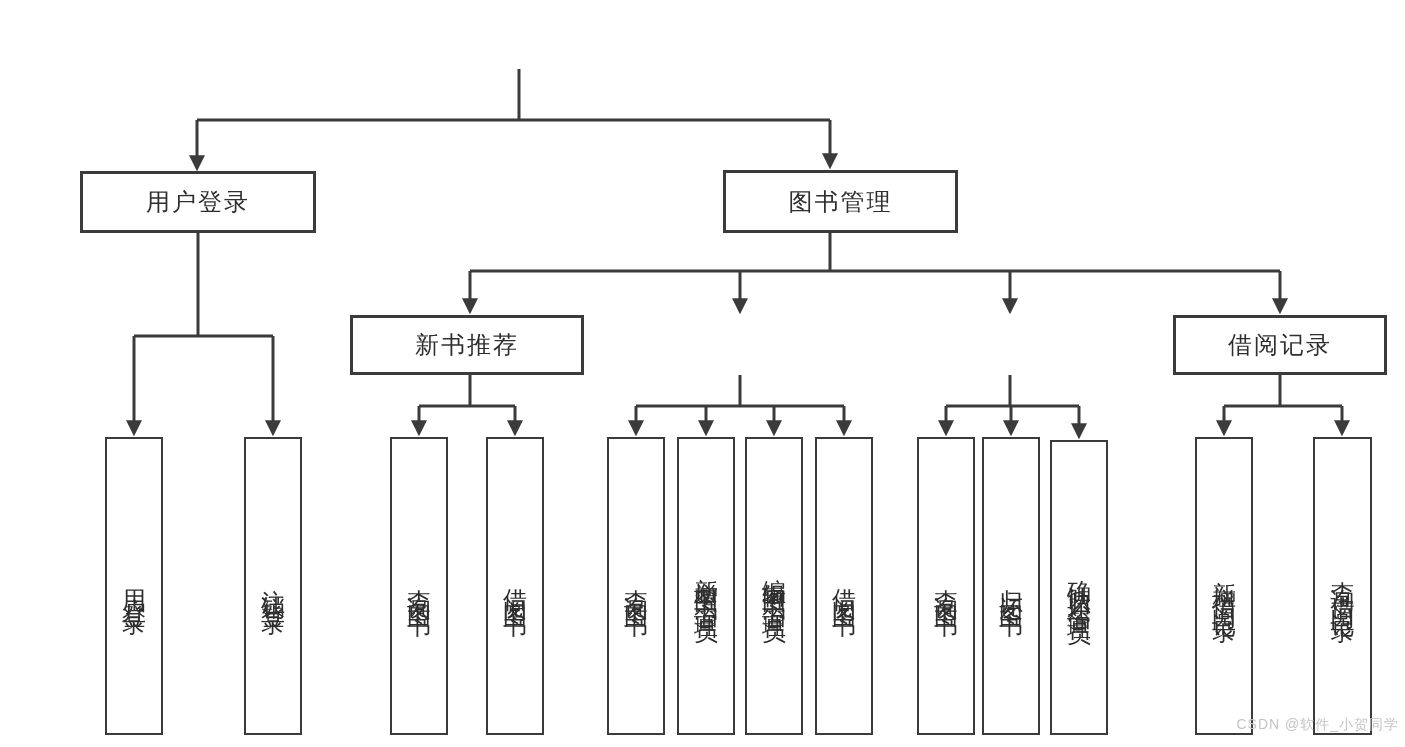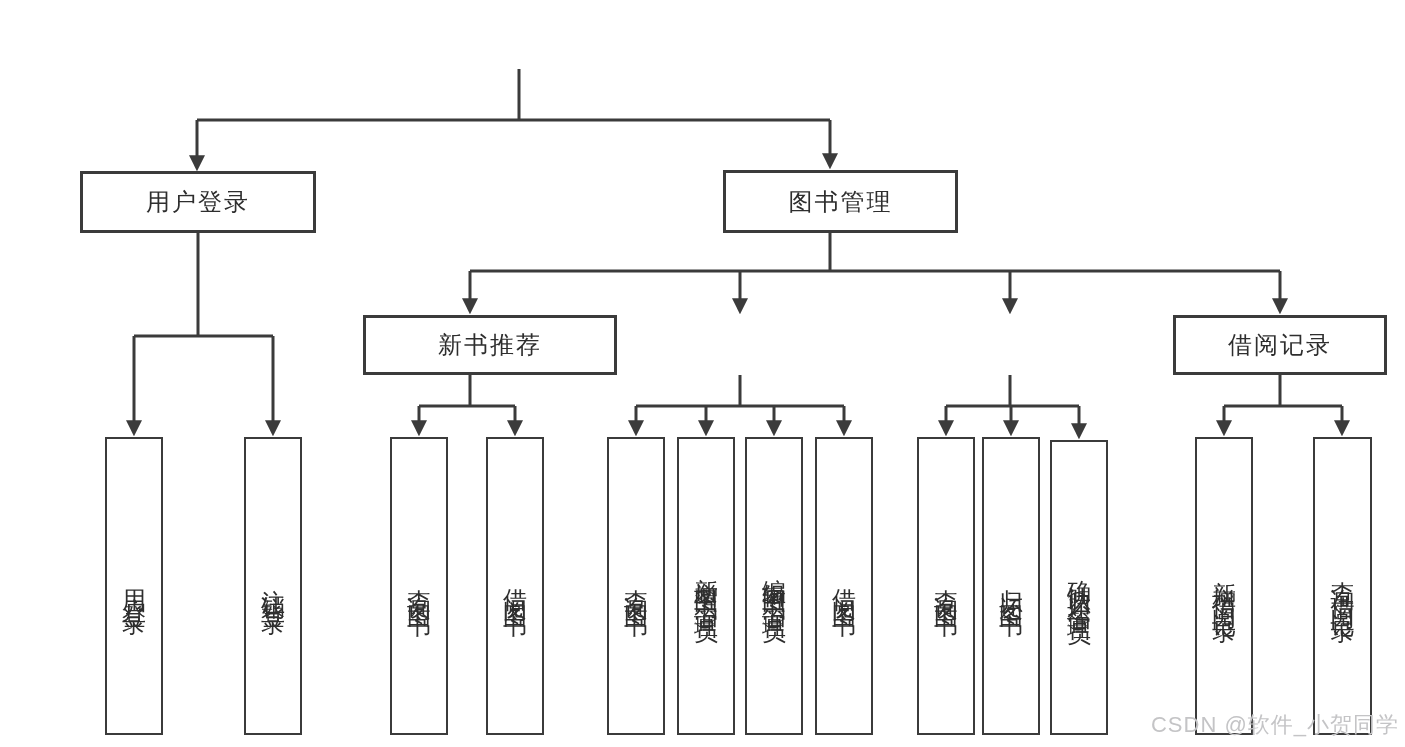--- a/index.html
+++ b/index.html
@@ -39,22 +39,22 @@
   .leaf {
     border-width: 2.5px;
     writing-mode: vertical-rl;
     letter-spacing: 8px;
     white-space: normal;
   }
   .leaf.tight { letter-spacing: 6px; }
   .watermark {
     position: absolute;
     right: 6px;
-    bottom: 7px;
-    font-size: 22px;
+    bottom: 13px;
+    font-size: 14px;
     color: #c4c4c6;
     letter-spacing: 1px;
     z-index: 3;
   }
 </style>
 </head>
 <body>
 
 <div class="stage">
 
@@ -98,21 +98,21 @@
     <line class="wire" x1="1079" y1="406" x2="1079" y2="424" marker-end="url(#arrowhead)"></line>
 
     <line class="wire" x1="1224" y1="406" x2="1224" y2="421" marker-end="url(#arrowhead)"></line>
     <line class="wire" x1="1342" y1="406" x2="1342" y2="421" marker-end="url(#arrowhead)"></line>
   </svg>
 
 
   <div class="node" style="left:80px; top:171px; width:236px; height:62px;">用户登录</div>
   <div class="node" style="left:712px; top:170px; width:235px; height:63px;margin-left:11px;">图书管理</div>
 
-  <div class="node" style="left:363px; top:315px; width:254px; height:60px;">新书推荐</div>
+  <div class="node" style="left:350px; top:315px; width:234px; height:60px;">新书推荐</div>
   <div class="node" style="left:1173px; top:315px; width:214px; height:60px;">借阅记录</div>
 
   <div class="node leaf" style="left:105px; top:437px; width:58px; height:298px;">用户登录</div>
   <div class="node leaf" style="left:244px; top:437px; width:58px; height:298px;">注销登录</div>
 
   <div class="node leaf" style="left:390px; top:437px; width:58px; height:298px;">查询图书</div>
   <div class="node leaf" style="left:486px; top:437px; width:58px; height:298px;">借阅图书</div>
 
   <div class="node leaf" style="left:607px; top:437px; width:58px; height:298px;">查询图书</div>
   <div class="node leaf tight" style="left:677px; top:437px; width:58px; height:298px;">新增图书（管理员）</div>

